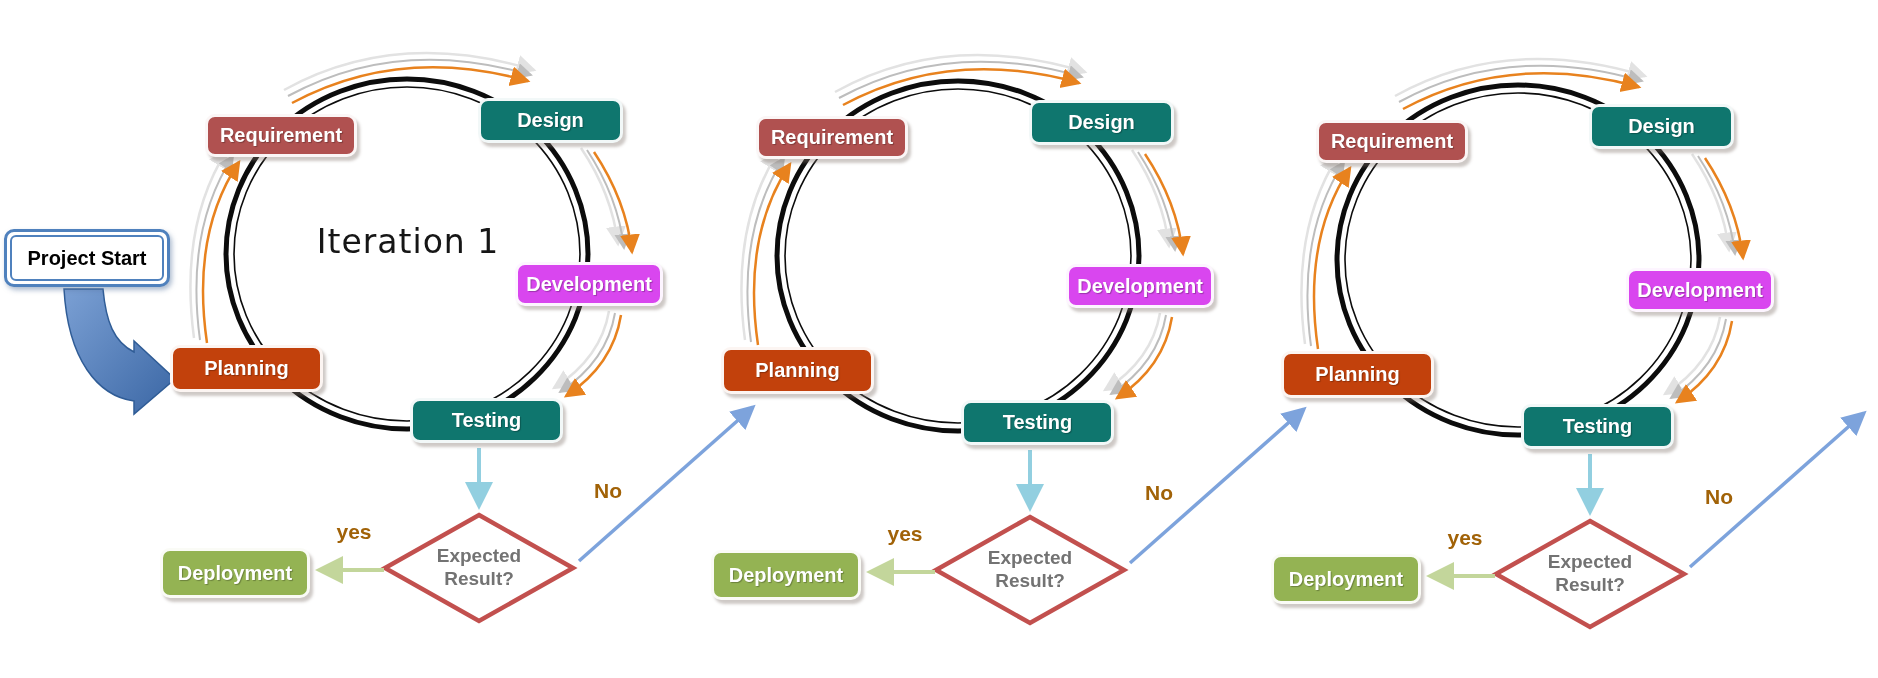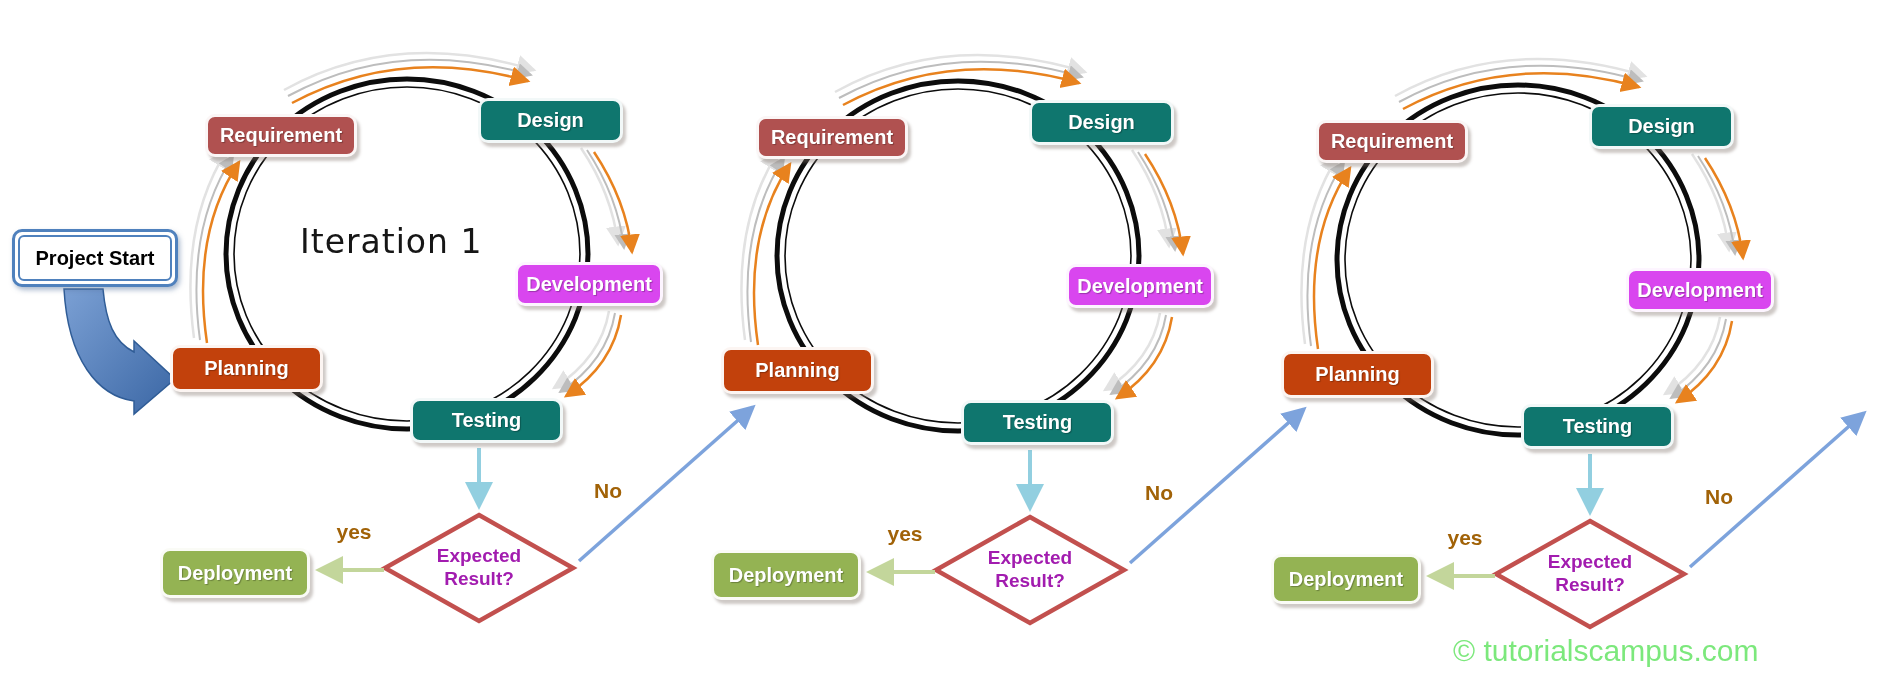--- a/index.html
+++ b/index.html
@@ -20,36 +20,36 @@
     white-space:nowrap;
   }
   .c-requirement { background:#b05150; }
   .c-design      { background:#0f766e;text-align:center; }
   .c-development { background:#d946ef; }
   .c-planning    { background:#c2410c; }
   .c-testing     { background:#0f766e; }
   .c-deployment  { background:#94b353; }
 
   .iter-title {
-    position:absolute; z-index:2; 
+    position:absolute; z-index:2; text-align:center;
     font-family:"DejaVu Sans", sans-serif; font-size:33px;
     color:#161616; letter-spacing:1px; white-space:nowrap;
   }
   .decision-text {
     position:absolute; z-index:2; text-align:center;
-    font:bold 19px "Liberation Sans", sans-serif; color:#a21caf;
+    font:bold 19px "Liberation Sans", sans-serif; color:#737373;
     line-height:23px;
   }
   .decision-text span { display:block; }
   .flow-label {
     position:absolute; z-index:2; text-align:center;
     font:bold 21px "Liberation Sans", sans-serif; color:#a16207;
   }
   .start-outer {
-    position:absolute; left:12px; top:229px; width:166px; height:58px; z-index:2;
+    position:absolute; left:4px; top:229px; width:166px; height:58px; z-index:2;
     border:3px solid #4f81bd; border-radius:10px; background:#fff;
     box-shadow:2px 3px 5px rgba(90,120,160,0.5);
     padding:3px; box-sizing:border-box;
   }
   .start-inner {
     width:100%; height:100%; box-sizing:border-box;
     border:2px solid #4f81bd; border-radius:6px;
     display:flex; align-items:center; justify-content:center;
     font:bold 20px "Liberation Sans", sans-serif; color:#000;
   }
@@ -163,15 +163,14 @@
   <div class="stage c-planning" style="left:1281px;top:351px;width:153px;height:47px">Planning</div>
   <div class="stage c-testing" style="left:1521px;top:404px;width:153px;height:45px">Testing</div>
   <div class="decision-text" style="left:1520px;top:550px;width:140px">
     <span>Expected</span>
     <span>Result?</span>
   </div>
   <div class="stage c-deployment" style="left:1271px;top:554px;width:150px;height:50px">Deployment</div>
   <div class="flow-label" style="left:1437px;top:526px;width:56px">yes</div>
   <div class="flow-label" style="left:1695px;top:485px;width:48px">No</div>
 
-  <div class="watermark">© tutorialscampus.com</div>
 
 </div>
 
 </body></html>

